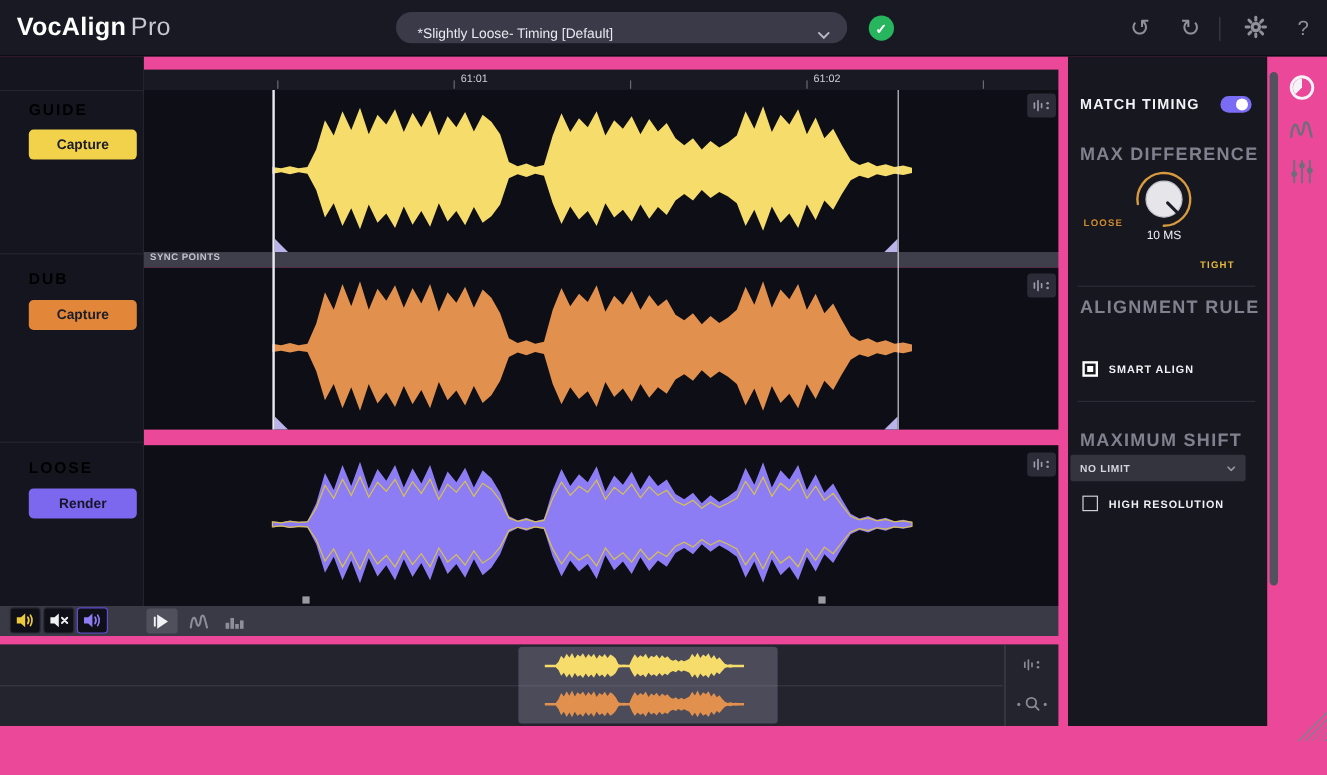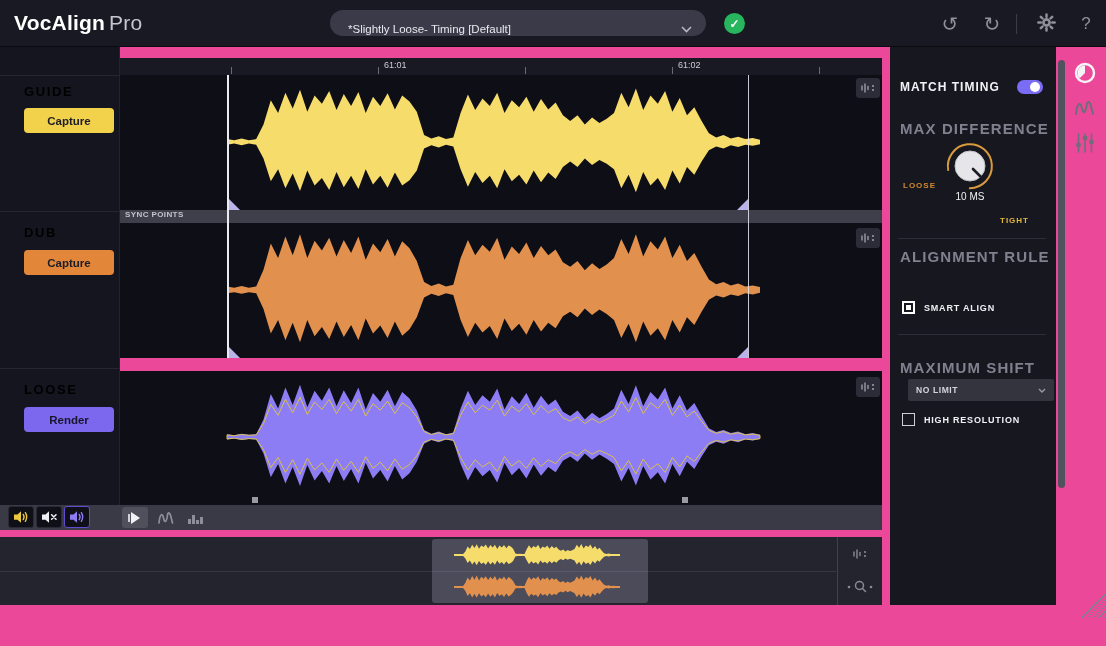--- a/index.html
+++ b/index.html
@@ -322,21 +322,21 @@
     <div class="abs p-label" style="left:10px;top:201px;">ALIGNMENT RULE</div>
     <div class="abs checkrow" style="left:12px;top:254px;">
       <div class="cbx">
           <div class="fill"></div>
         </div>
       <span class="lbl">SMART ALIGN</span>
     </div>
 
     <div class="abs p-div" style="left:8px;top:287px;width:148px;"></div>
     <div class="abs p-label" style="left:10px;top:312px;">MAXIMUM SHIFT</div>
-    <div class="abs dropdown" style="left:18px;top:332px;">
+    <div class="abs dropdown" style="left:2px;top:332px;">
       <span class="txt">NO LIMIT</span>
       <svg width="8" height="5" viewBox="0 0 8 5">
           <polyline points="1,1 4,4 7,1" fill="none" stroke="#9a9aa6" stroke-width="1.3"></polyline>
         </svg>
     </div>
     <div class="abs checkrow" style="left:12px;top:366px;">
       <div class="cbx off"></div>
       <span class="lbl">HIGH RESOLUTION</span>
     </div>
   </div>

